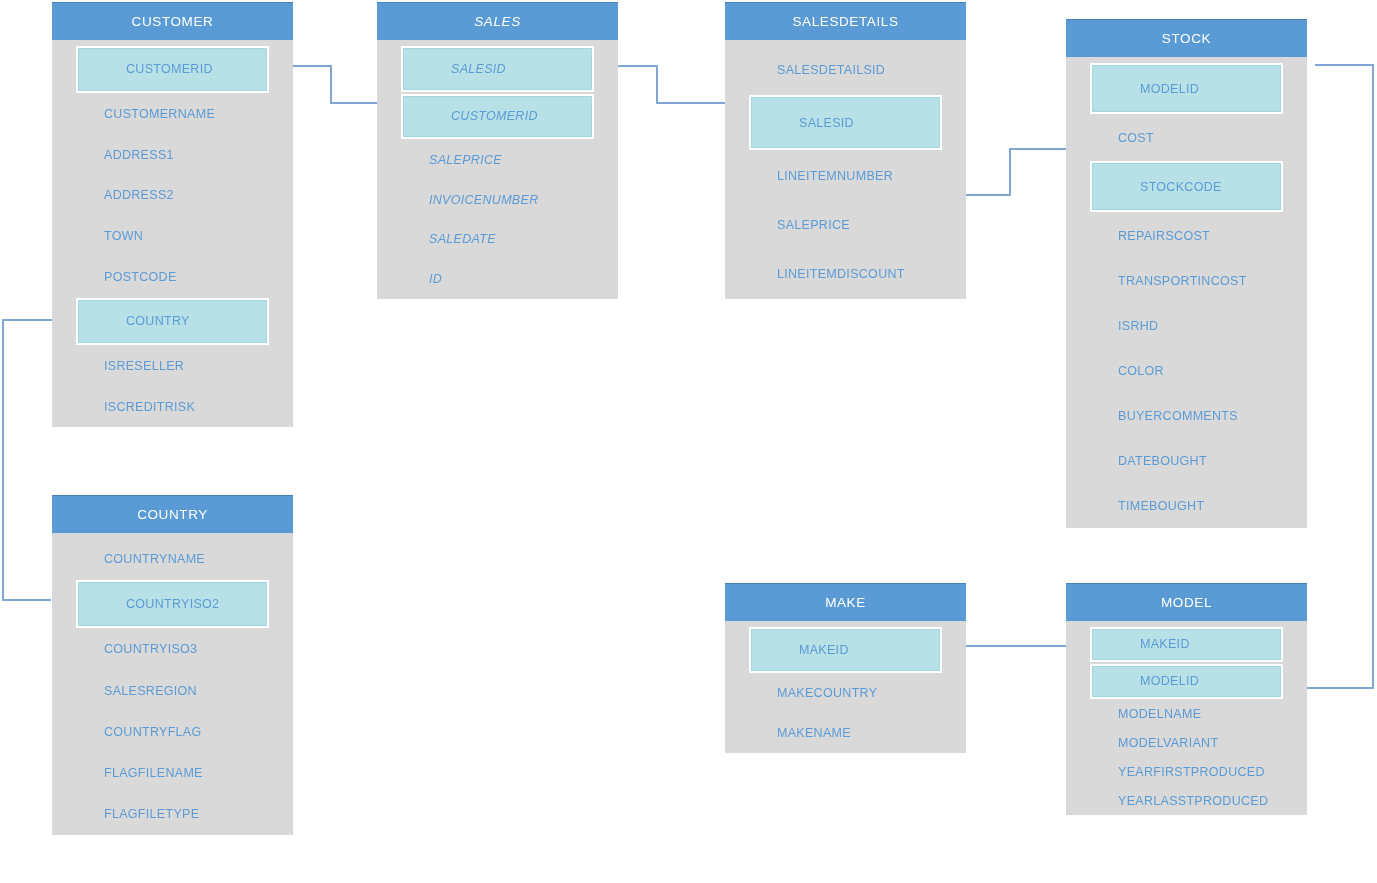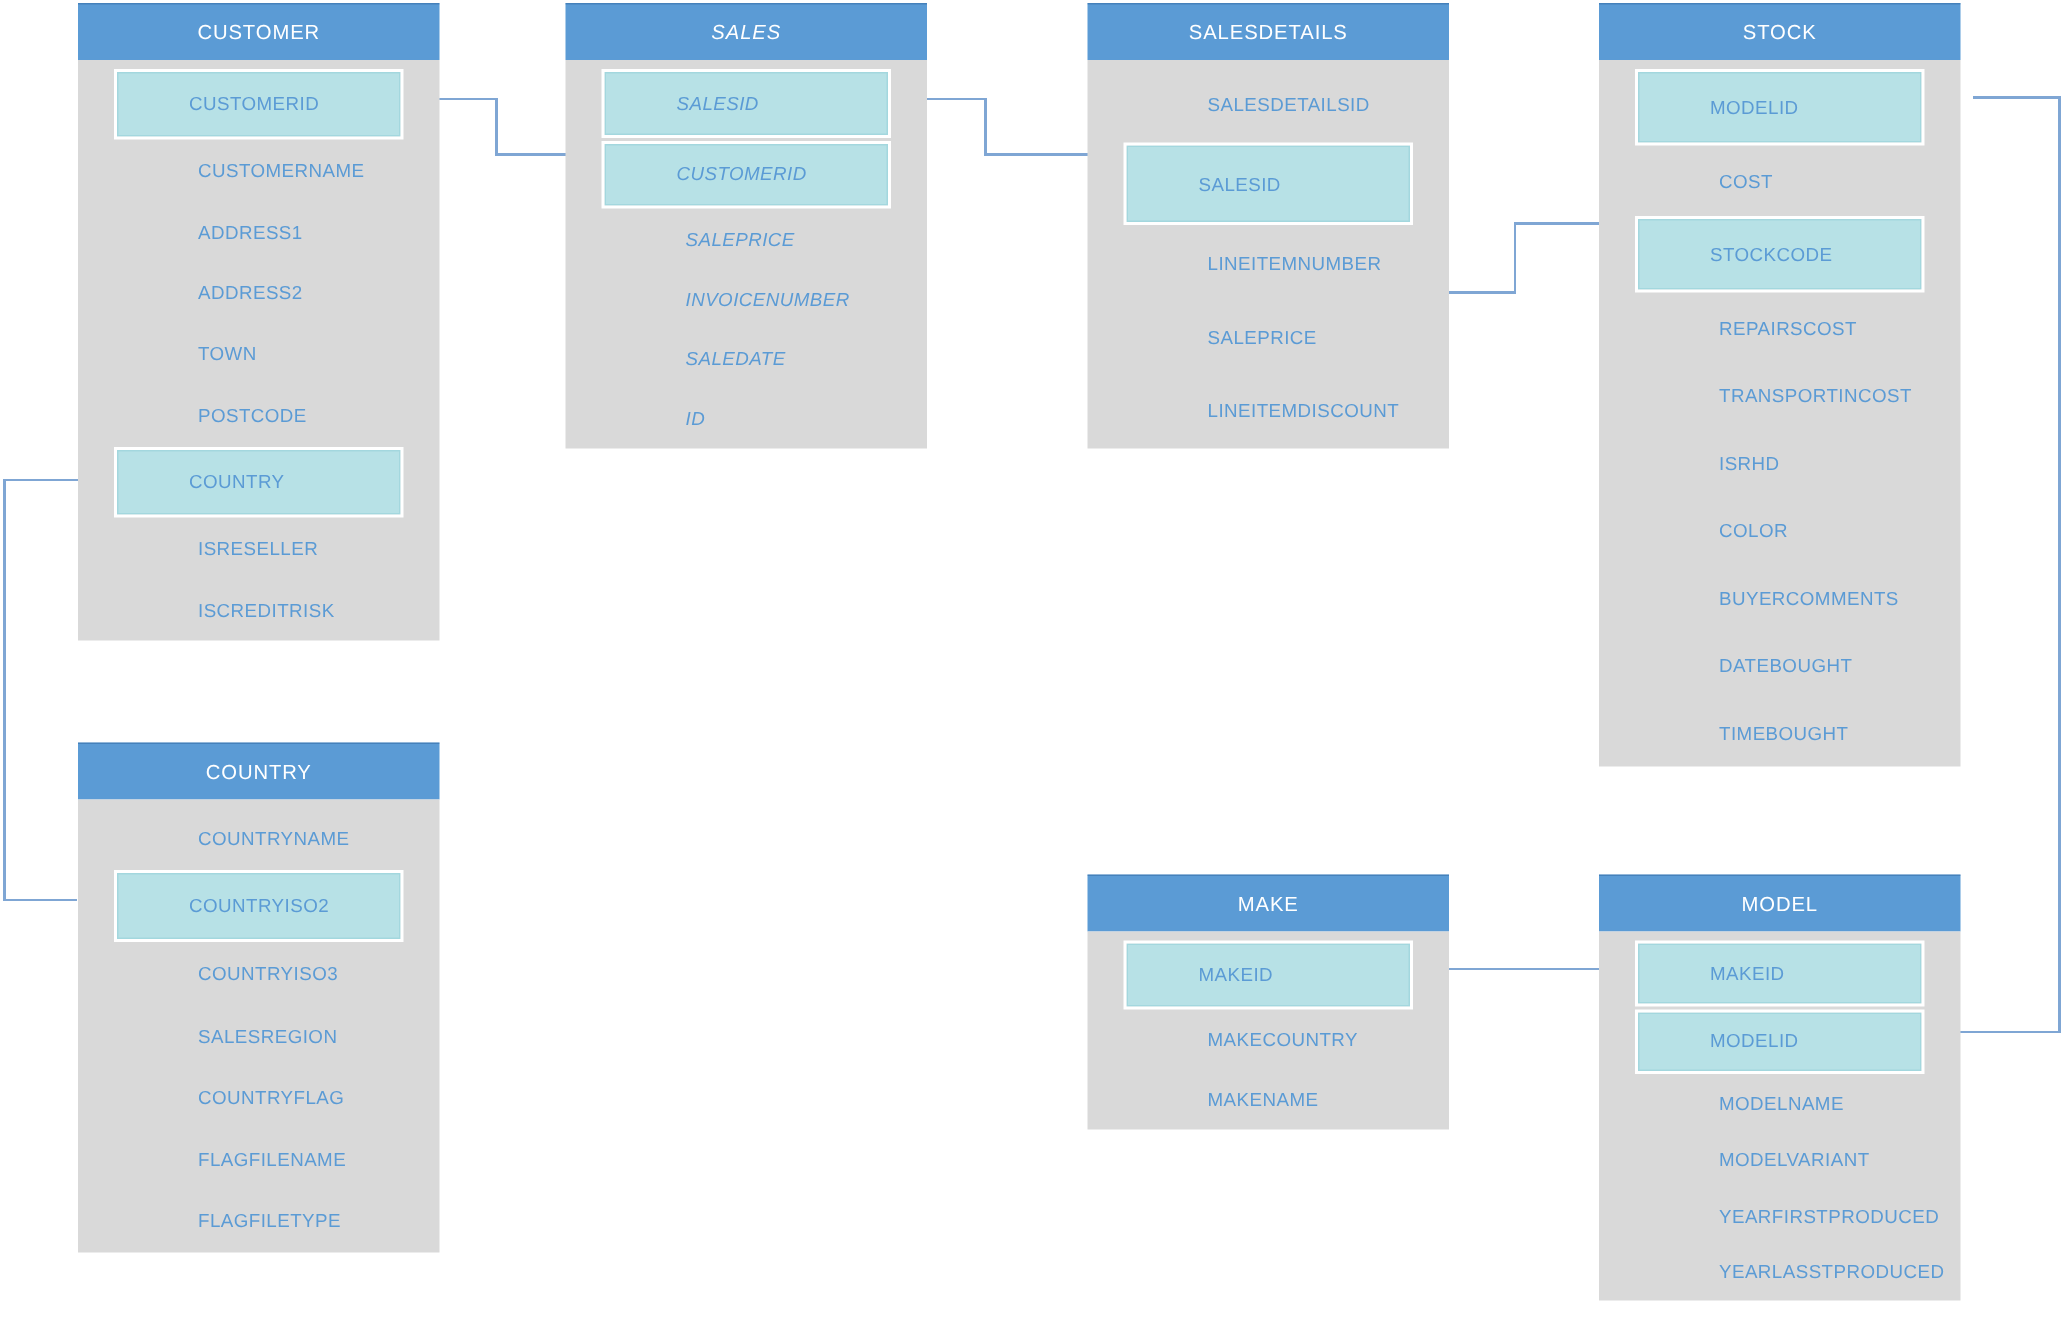--- a/index.html
+++ b/index.html
@@ -54,21 +54,21 @@
     flex-direction: column;
     padding-top: 5px;
     justify-content: flex-end;
   }
   .field-row {
     flex: 1 1 0;
     min-height: 0;
     display: flex;
     align-items: center;
     box-sizing: border-box;
-    padding-left: 80px;
+    padding-left: 52px;
     color: var(--field-text, #5B9BD5);
     font-size: 12.5px;
     letter-spacing: 0.3px;
     white-space: nowrap;
     cursor: default;
   }
   .field-row.key {
     margin: 3px 26px;
     padding-left: 47px;
     background: var(--key-bg, #B7E1E6);
@@ -117,21 +117,21 @@
       <div class="db-table" style="left: 725px; top: 2px; width: 241px; height: 297px;">
         <div class="table-header">SALESDETAILS</div>
         <div class="table-body">
           <div class="field-row">SALESDETAILSID</div>
           <div class="field-row key">SALESID</div>
           <div class="field-row">LINEITEMNUMBER</div>
           <div class="field-row">SALEPRICE</div>
           <div class="field-row">LINEITEMDISCOUNT</div>
         </div>
       </div>
-      <div class="db-table" style="left: 1066px; top: 2px; width: 241px; height: 509px;">
+      <div class="db-table" style="left: 1066px; top: 19px; width: 241px; height: 509px;">
         <div class="table-header">STOCK</div>
         <div class="table-body">
           <div class="field-row key">MODELID</div>
           <div class="field-row">COST</div>
           <div class="field-row key">STOCKCODE</div>
           <div class="field-row">REPAIRSCOST</div>
           <div class="field-row">TRANSPORTINCOST</div>
           <div class="field-row">ISRHD</div>
           <div class="field-row">COLOR</div>
           <div class="field-row">BUYERCOMMENTS</div>
@@ -152,21 +152,21 @@
         </div>
       </div>
       <div class="db-table" style="left: 725px; top: 583px; width: 241px; height: 170px;">
         <div class="table-header">MAKE</div>
         <div class="table-body">
           <div class="field-row key">MAKEID</div>
           <div class="field-row">MAKECOUNTRY</div>
           <div class="field-row">MAKENAME</div>
         </div>
       </div>
-      <div class="db-table" style="left: 1066px; top: 583px; width: 241px; height: 284px;">
+      <div class="db-table" style="left: 1066px; top: 583px; width: 241px; height: 232px;">
         <div class="table-header">MODEL</div>
         <div class="table-body">
           <div class="field-row key">MAKEID</div>
           <div class="field-row key">MODELID</div>
           <div class="field-row">MODELNAME</div>
           <div class="field-row">MODELVARIANT</div>
           <div class="field-row">YEARFIRSTPRODUCED</div>
           <div class="field-row">YEARLASSTPRODUCED</div>
         </div>
       </div>

